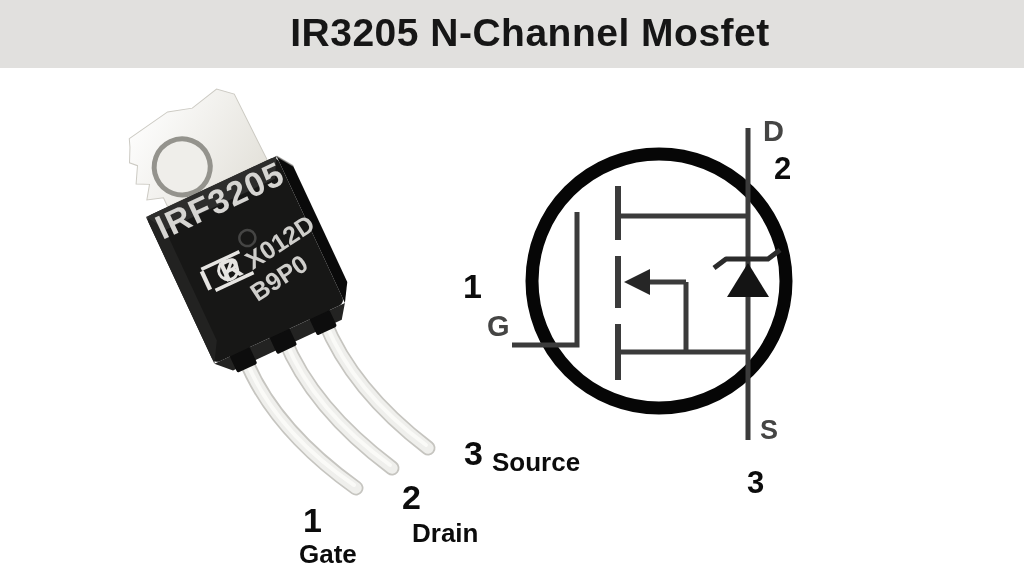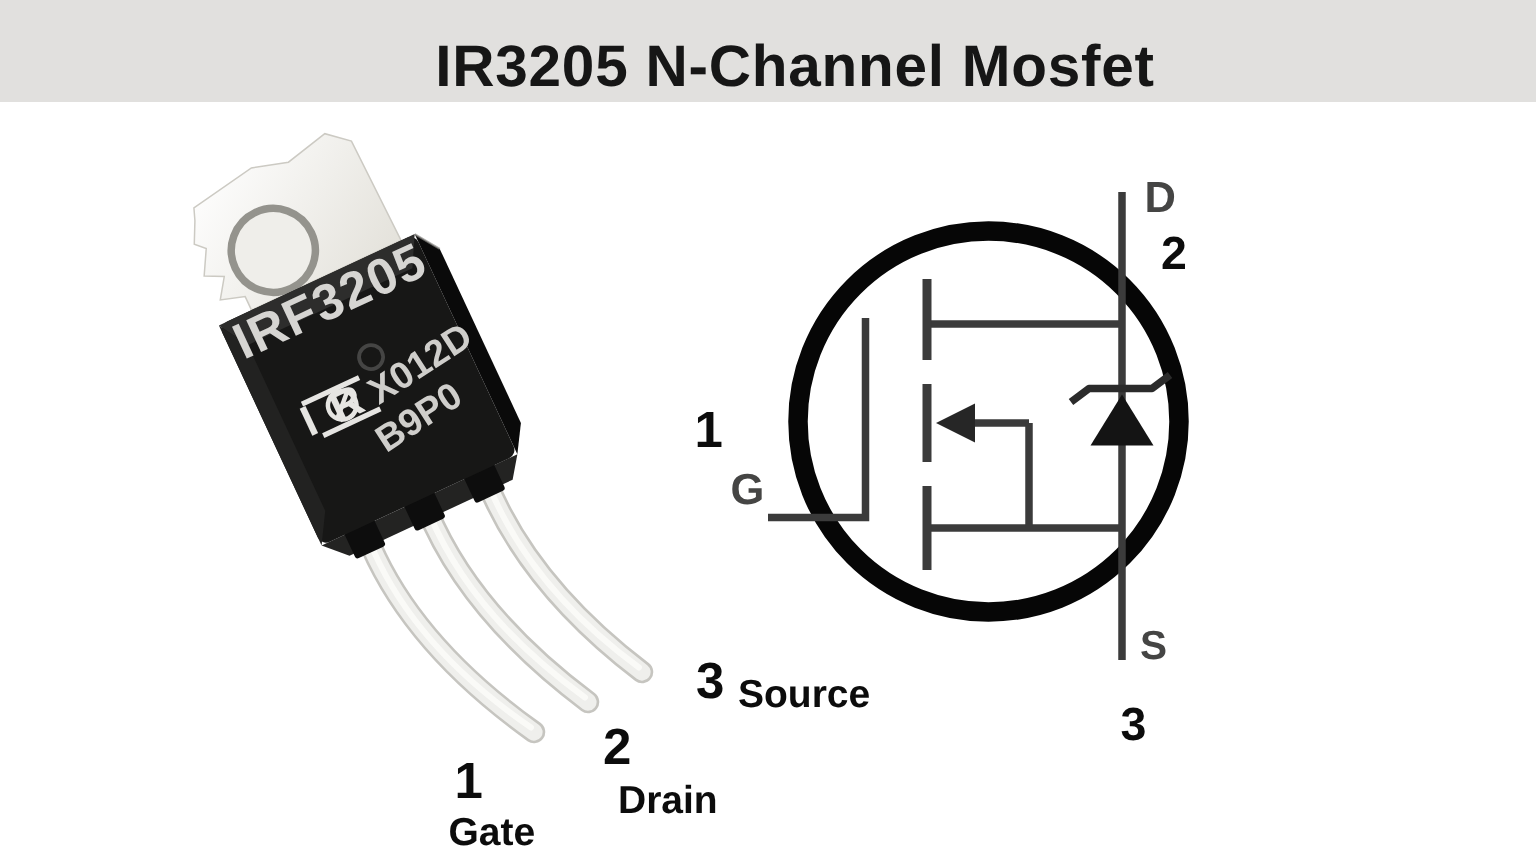--- a/index.html
+++ b/index.html
@@ -6,21 +6,21 @@
   .page{
     position:relative;width:1024px;height:576px;margin:0 auto;
     background:#ffffff;overflow:hidden;
     font-family:"Liberation Sans",sans-serif;
   }
   .header{
     position:absolute;top:0;left:0;width:100%;height:68px;
     background:#e1e0de;
   }
   .header h1{
-    margin:12px;line-height:66px;text-align:center;
+    margin:0;line-height:66px;text-align:center;
     font-size:39px;font-weight:800;letter-spacing:.5px;color:#161616;
     font-family:"Liberation Sans",sans-serif;
     padding-left:36px;
   }
   svg.scene{position:absolute;top:0;left:0;}
   svg text{font-family:"Liberation Sans",sans-serif;}
   .num{font-weight:800;fill:#0c0c0c;}
   .pinword{font-weight:700;fill:#0c0c0c;}
   .termletter{font-weight:600;fill:#454544;}
 </style>

